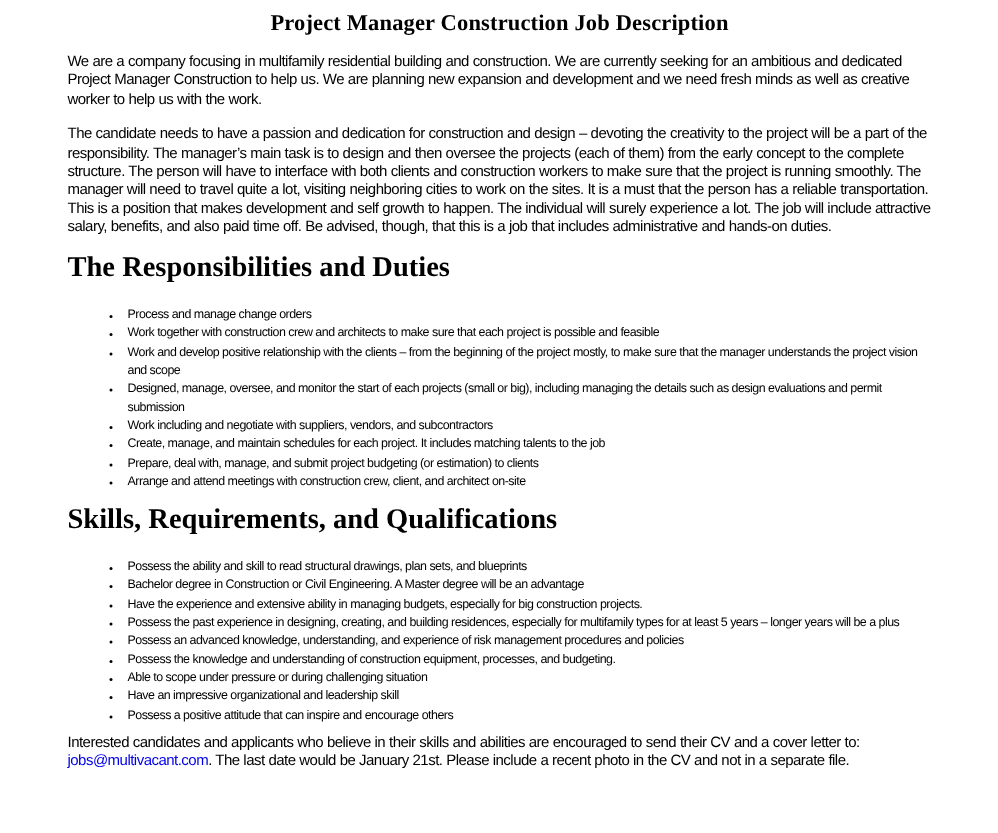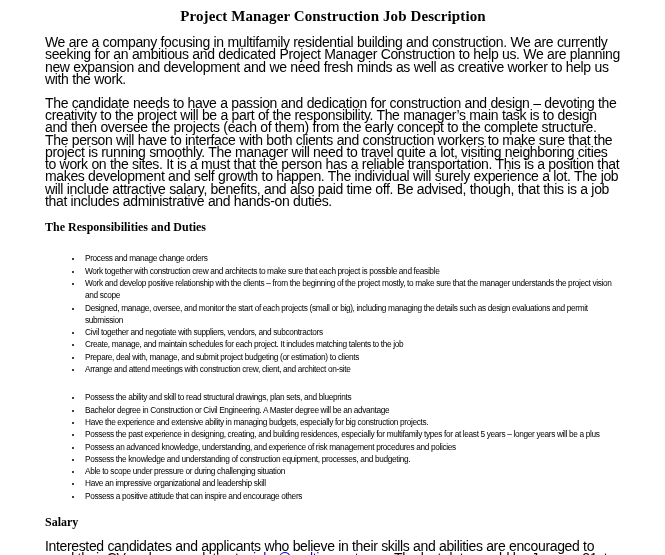--- a/index.html
+++ b/index.html
@@ -24,30 +24,30 @@
   .doc-title {
     font-family: "Liberation Serif", serif;
     font-weight: bold;
     font-size: 15px;
     line-height: 18px;
     text-align: center;
     margin: 0 0 11px 0;
     letter-spacing: 0.1px;
   }
   .body-text {
-    font-size: 14px;
+    font-size: 10px;
     letter-spacing: -0.35px;
     line-height: 12.3px;
     margin: 0 0 11.5px 0;
     word-spacing: 0.1px;
   }
   h2.section-heading {
     font-family: "Liberation Serif", serif;
     font-weight: bold;
-    font-size: 12px;
+    font-size: 19px;
     line-height: 17px;
     margin: 12px 0 9px 0;
   }
   ul.bullet-list {
     margin: 16px 0 8px 0;
     padding-left: 38px;
     list-style: disc outside;
   }
   ul.bullet-list li {
     font-size: 8.3px;
@@ -73,37 +73,37 @@
 
   <p class="body-text">The candidate needs to have a passion and dedication for construction and design – devoting the creativity to the project will be a part of the responsibility. The manager’s main task is to design and then oversee the projects (each of them) from the early concept to the complete structure. The person will have to interface with both clients and construction workers to make sure that the project is running smoothly. The manager will need to travel quite a lot, visiting neighboring cities to work on the sites. It is a must that the person has a reliable transportation. This is a position that makes development and self growth to happen. The individual will surely experience a lot. The job will include attractive salary, benefits, and also paid time off. Be advised, though, that this is a job that includes administrative and hands-on duties.</p>
 
   <h2 class="section-heading">The Responsibilities and Duties</h2>
 
   <ul class="bullet-list">
     <li>Process and manage change orders</li>
     <li>Work together with construction crew and architects to make sure that each project is possible and feasible</li>
     <li>Work and develop positive relationship with the clients – from the beginning of the project mostly, to make sure that the manager understands the project vision and scope</li>
     <li>Designed, manage, oversee, and monitor the start of each projects (small or big), including managing the details such as design evaluations and permit submission</li>
-    <li>Civil together and negotiate with suppliers, vendors, and subcontractors</li>
+    <li>Work including and negotiate with suppliers, vendors, and subcontractors</li>
     <li>Create, manage, and maintain schedules for each project. It includes matching talents to the job</li>
     <li>Prepare, deal with, manage, and submit project budgeting (or estimation) to clients</li>
     <li>Arrange and attend meetings with construction crew, client, and architect on-site</li>
   </ul>
 
+  <h2 class="section-heading">Skills, Requirements, and Qualifications</h2>
 
   <ul class="bullet-list">
     <li>Possess the ability and skill to read structural drawings, plan sets, and blueprints</li>
     <li>Bachelor degree in Construction or Civil Engineering. A Master degree will be an advantage</li>
     <li>Have the experience and extensive ability in managing budgets, especially for big construction projects.</li>
     <li>Possess the past experience in designing, creating, and building residences, especially for multifamily types for at least 5 years – longer years will be a plus</li>
     <li>Possess an advanced knowledge, understanding, and experience of risk management procedures and policies</li>
     <li>Possess the knowledge and understanding of construction equipment, processes, and budgeting.</li>
     <li>Able to scope under pressure or during challenging situation</li>
     <li>Have an impressive organizational and leadership skill</li>
     <li>Possess a positive attitude that can inspire and encourage others</li>
   </ul>
 
-  <h2 class="section-heading">Salary</h2>
 
 
   <p class="body-text"><span>Interested candidates and applicants who believe in their skills and abilities are encouraged to send their CV and a cover letter to: </span><a class="email-link" style="color: rgb(0, 0, 238);">jobs@multivacant.com</a><span>. The last date would be January 21st. Please include a recent photo in the CV and not in a separate file.</span></p>
 
 </div>
 
 </body></html>

